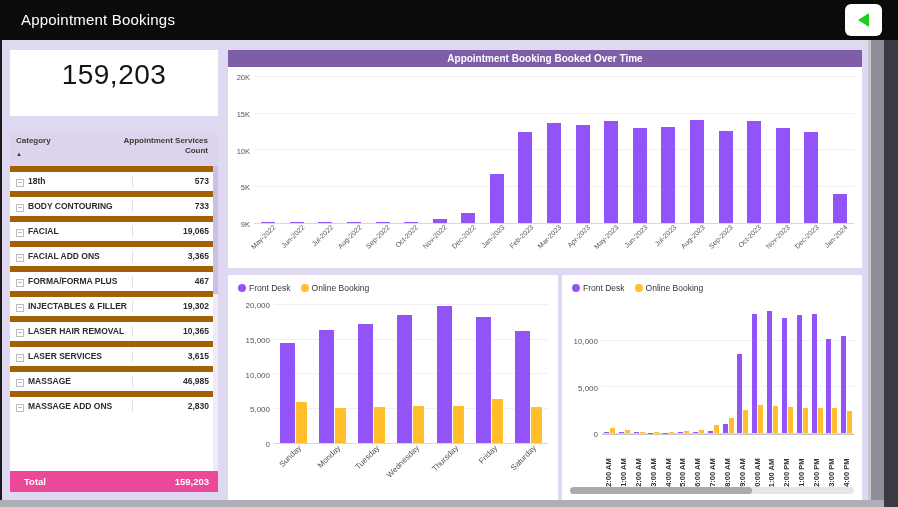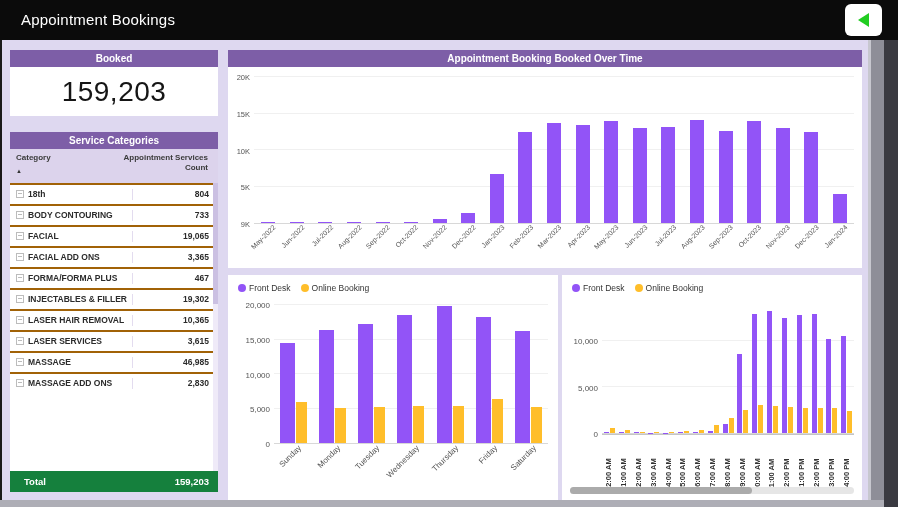--- a/index.html
+++ b/index.html
@@ -25,28 +25,28 @@
   .booked { left:8px; top:10px; width:208px; height:66px; }
   .booked-val { height:49px; display:flex; align-items:center; justify-content:center; font-size:28px; color:#151515; letter-spacing:.5px; }
 
   
   .svc { left:8px; top:92px; width:208px; height:360px; display:flex; flex-direction:column; }
   .svc-colhdr { display:flex; background:#dcd3ec; color:#3a3a3a; font-size:8px; font-weight:bold; padding:4px 4px 3px 6px; min-height:34px; }
   .svc-colhdr .c-left { flex:1; }
   .sort-tri { font-size:6px; color:#333; margin-top:6px; }
   .svc-colhdr .c-right { width:92px; text-align:right; line-height:1.25; padding-right:6px; }
   .svc-body { flex:1; position:relative; overflow:hidden; }
-  .trow { display:flex; align-items:flex-start; padding:4px 0 4px 6px; border-top:2px solid #a16207; cursor:pointer; }
+  .trow { display:flex; align-items:flex-end; padding:4px 0 4px 6px; border-top:6px solid #a16207; cursor:pointer; }
   .rowicon { width:8px; height:8px; border:1px solid #bcbcbc; margin:1px 4px 0 0; flex:none; position:relative; }
   .rowicon::after { content:""; position:absolute; left:1px; right:1px; top:2px; height:1px; background:#bcbcbc; }
   .tlabel { flex:1; font-size:8.5px; font-weight:bold; color:#2b2b2b; line-height:1.3; padding-right:2px; }
   .tval { width:86px; text-align:right; font-size:8.5px; font-weight:bold; color:#2b2b2b; padding-right:9px; border-left:1px solid #e3dcef; align-self:stretch; line-height:1.3; }
   .svc-scroll { position:absolute; right:0; top:0; bottom:0; width:5px; background:#efeaf8; }
   .svc-thumb { position:absolute; right:0; top:0; width:5px; height:42%; background:#cbc0e2; }
-  .total-row { display:flex; background:#15803d; color:#fff; font-weight:bold; font-size:9.5px; padding:5px 0; }
+  .total-row { display:flex; background:#ec4899; color:#fff; font-weight:bold; font-size:9.5px; padding:5px 0; }
   .total-row .tl { flex:1; padding-left:14px; }
   .total-row .tv { width:92px; text-align:right; padding-right:9px; }
 
   
   .chart-wrap { position:relative; }
   .plot { position:relative; border-bottom:1px solid #d8d8d8; display:flex; align-items:flex-end; }
   .gridline { position:absolute; left:0; right:0; height:1px; background:#f0f0f0; }
   .slot { flex:1; display:flex; justify-content:center; align-items:flex-end; gap:1px; height:100%; position:relative; z-index:1; }
   .bar { background:#9254f7; }
   .ybarc { background:#ffbe2a; }
@@ -99,39 +99,37 @@
   <div class="titlebar">
     <div class="app-title">Appointment Bookings</div>
     <div class="back-btn">
       <div class="back-tri"></div>
     </div>
   </div>
 
   <div class="content">
 
     <div class="panel booked">
-      <div class="panel-hdr">Booked</div>
       <div class="booked-val">159,203</div>
     </div>
 
     <div class="panel svc">
-      <div class="panel-hdr">Service Categories</div>
       <div class="svc-colhdr">
         <div class="c-left">
           <div>Category</div>
           <div class="sort-tri">▲</div>
         </div>
         <div class="c-right">Appointment Services Count</div>
       </div>
       <div class="svc-body">
         <div id="svc-rows">
             <div class="trow">
               <div class="rowicon"></div>
               <div class="tlabel">18th</div>
-              <div class="tval">804</div>
+              <div class="tval">573</div>
             </div>
             <div class="trow">
               <div class="rowicon"></div>
               <div class="tlabel">BODY CONTOURING</div>
               <div class="tval">733</div>
             </div>
             <div class="trow">
               <div class="rowicon"></div>
               <div class="tlabel">FACIAL</div>
               <div class="tval">19,065</div>

